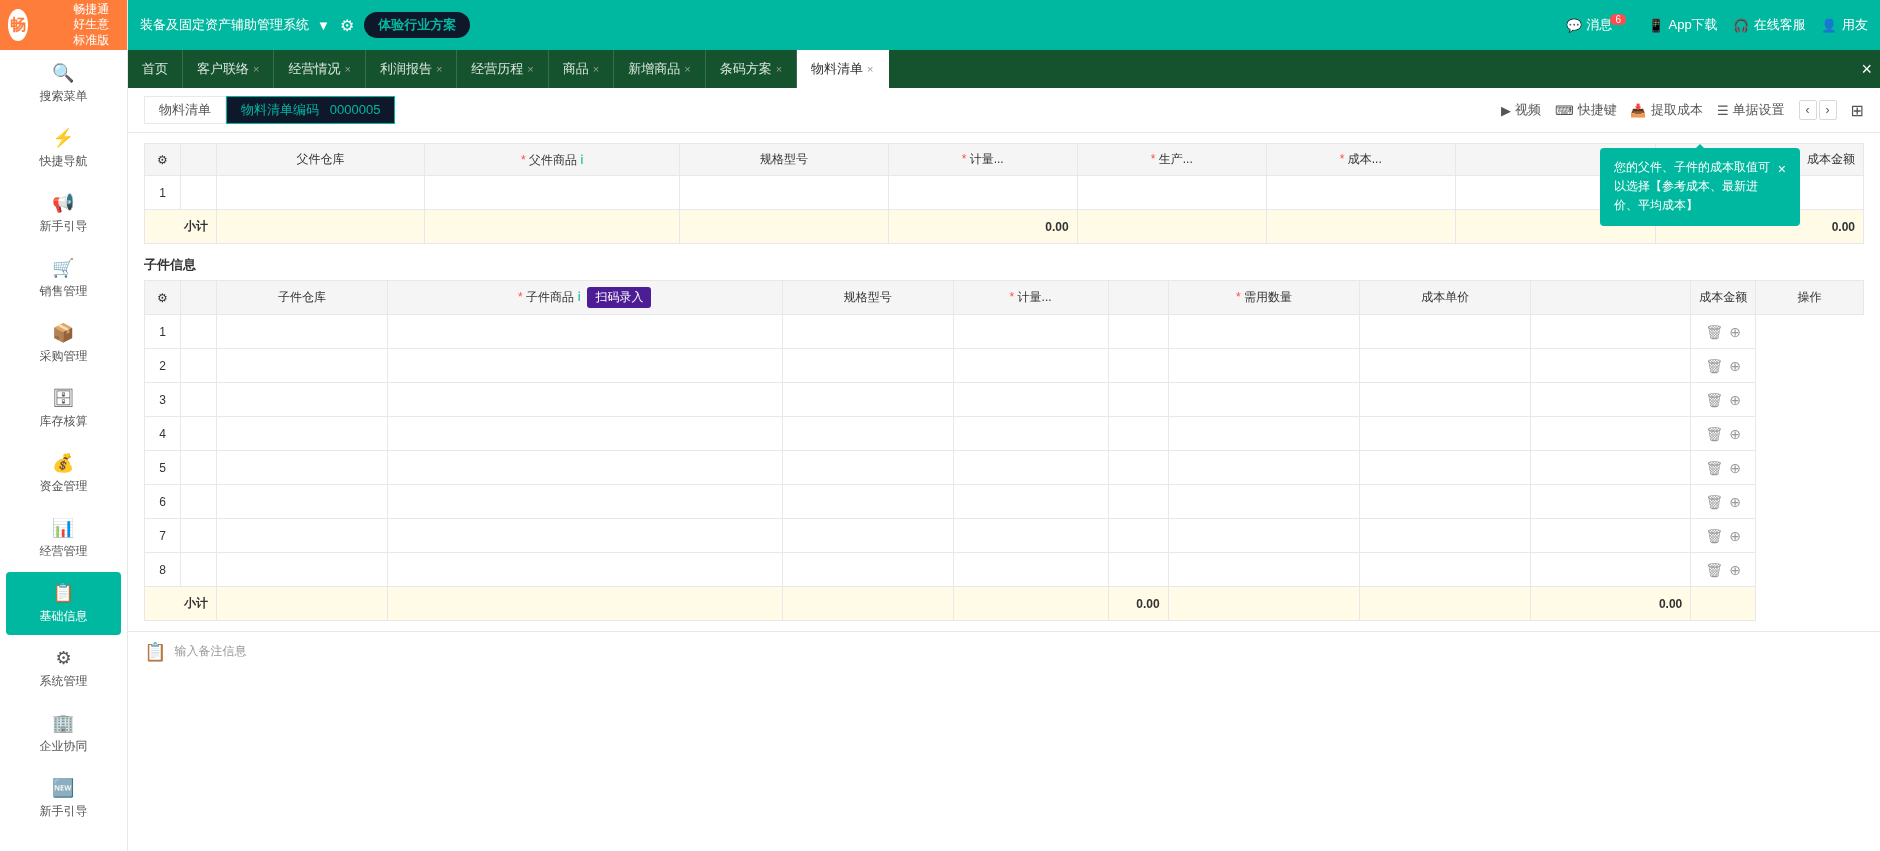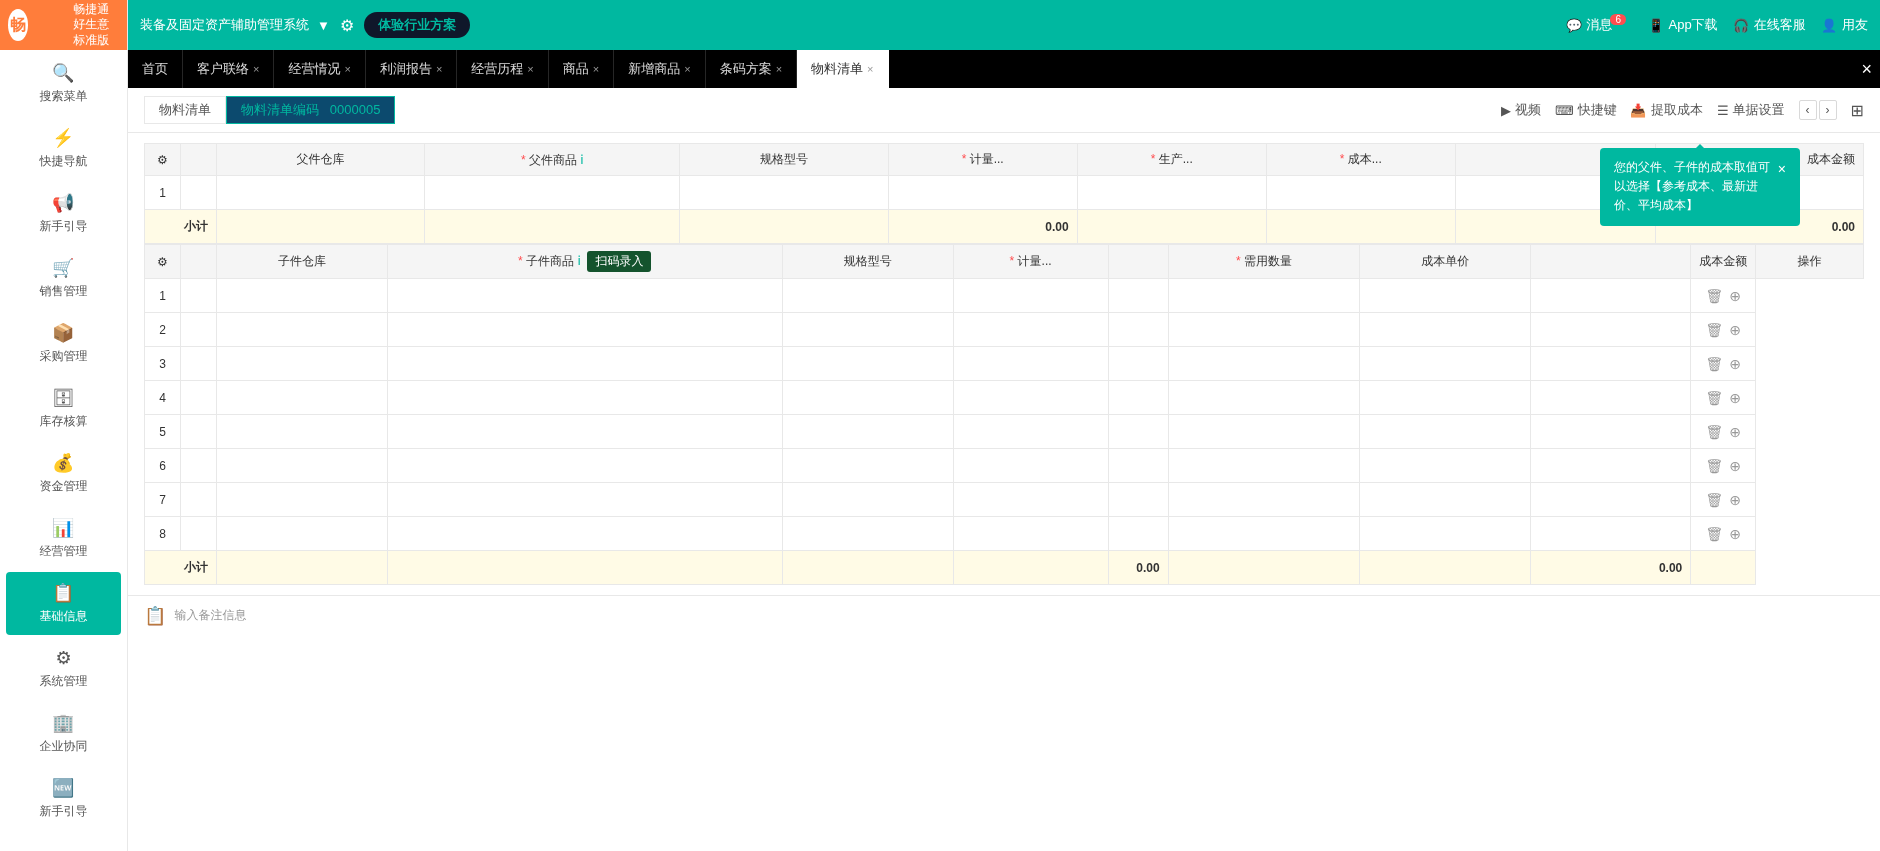--- a/index.html
+++ b/index.html
@@ -120,21 +120,21 @@
       padding: 0 4px;
       min-width: 16px;
       text-align: center;
       position: relative;
       top: -6px;
       left: -6px;
     }
 
     
     .nav-tabs {
-      background: #000000;
+      background: #14532d;
       display: flex;
       align-items: center;
       padding: 0 0 0 0;
       flex-shrink: 0;
       border-bottom: none;
       overflow-x: auto;
     }
     .nav-tab {
       color: rgba(255,255,255,0.85);
       padding: 10px 14px;
@@ -174,21 +174,21 @@
     }
     .sub-tab {
       padding: 4px 14px;
       cursor: pointer;
       font-size: 13px;
       color: #555;
       border: 1px solid #e8e8e8;
       background: #fff;
     }
     .sub-tab.active {
-      background: #0c4a6e;
+      background: #0f172a;
       color: #00b8a0;
       border-color: #00b8a0;
     }
     .sub-tabs-right {
       margin-left: auto;
       display: flex;
       align-items: center;
       gap: 14px;
       font-size: 13px;
       color: #555;
@@ -240,21 +240,21 @@
       font-weight: bold;
       text-align: right;
     }
     .required-star { color: #ff4d4f; }
     .th-settings { width: 36px; }
     .col-num { width: 36px; color: #999; }
     .col-actions { width: 60px; }
 
     
     .scan-btn {
-      background: #14532d;
+      background: #4c1d95;
       color: #fff;
       border: none;
       border-radius: 3px;
       padding: 2px 8px;
       font-size: 12px;
       cursor: pointer;
     }
 
     
     .action-icons {
@@ -550,20 +550,21 @@
             <td></td>
             <td>0.00</td>
             <td></td>
             <td></td>
             <td></td>
             <td class="col-last">0.00</td>
           </tr>
         </tbody>
       </table>
 
+      <div class="section-title" style="margin-top:12px;">子件信息</div>
       <table class="data-table">
         <thead>
           <tr>
             <th class="th-settings">⚙</th>
             <th style="width:36px;"></th>
             <th>子件仓库</th>
             <th>
               <span class="required-star">*</span> 子件商品 <span class="info-icon">ℹ</span>
               &nbsp;<button class="scan-btn">扫码录入</button>
             </th>

